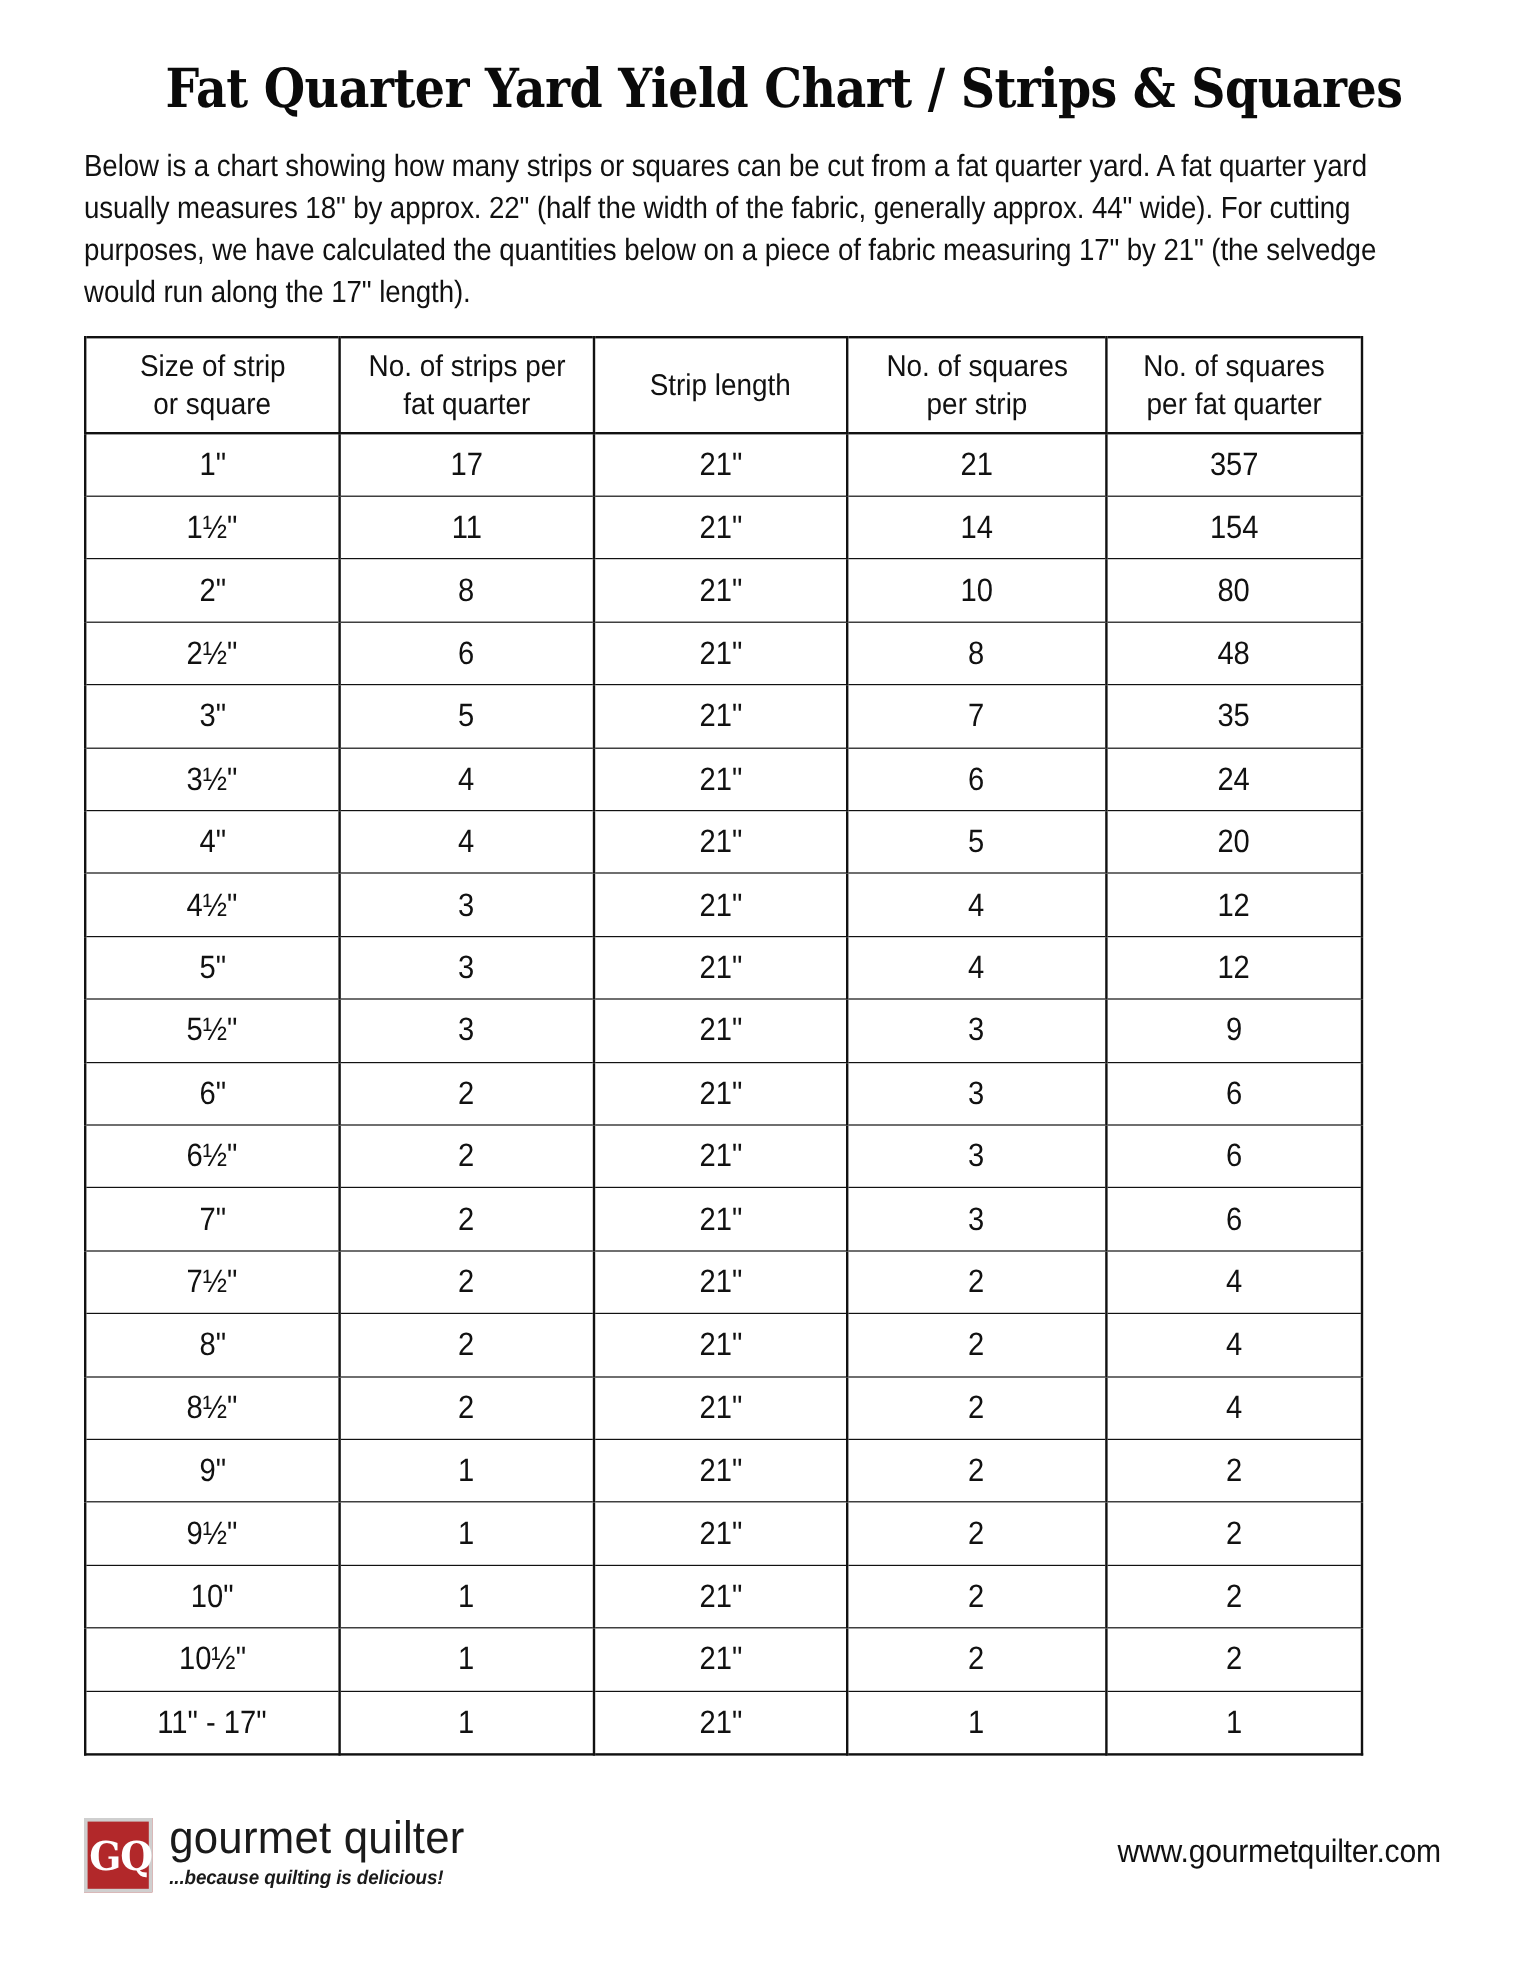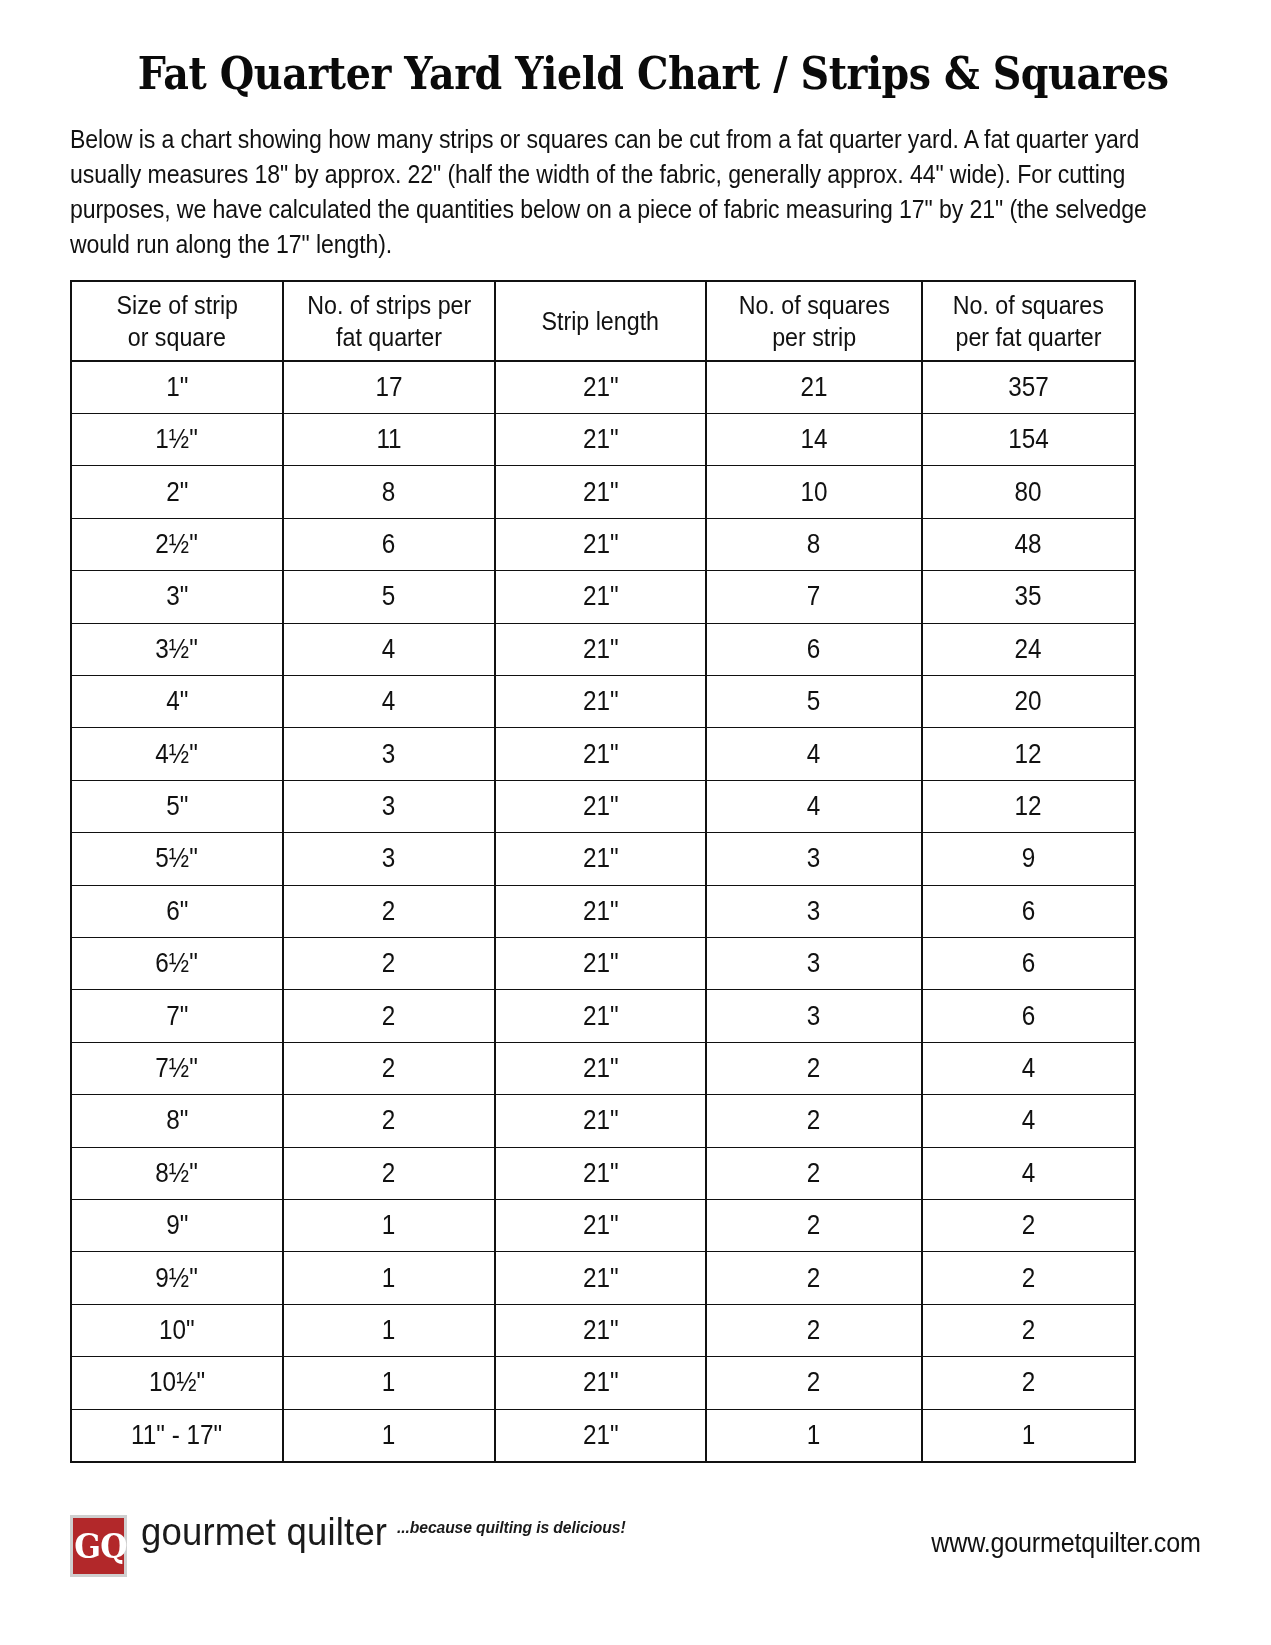--- a/index.html
+++ b/index.html
@@ -134,20 +134,21 @@
     font-weight: bold;
     font-size: 33px;
     color: #ffffff;
     line-height: 1;
     letter-spacing: -1px;
     transform: scaleX(0.95);
   }
   .brand-text {
     margin-left: 14px;
     display: flex;
+    flex-direction: column;
     justify-content: flex-end;
   }
   .brand-name {
     font-size: 38px;
     line-height: 1.0;
     color: #1a1a1a;
     font-weight: 300;
     letter-spacing: 0.2px;
     transform: scaleX(0.96);
     transform-origin: left center;

